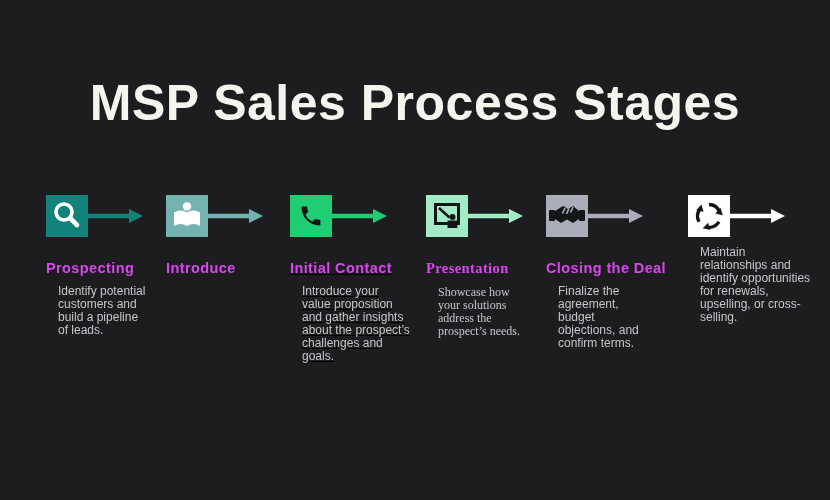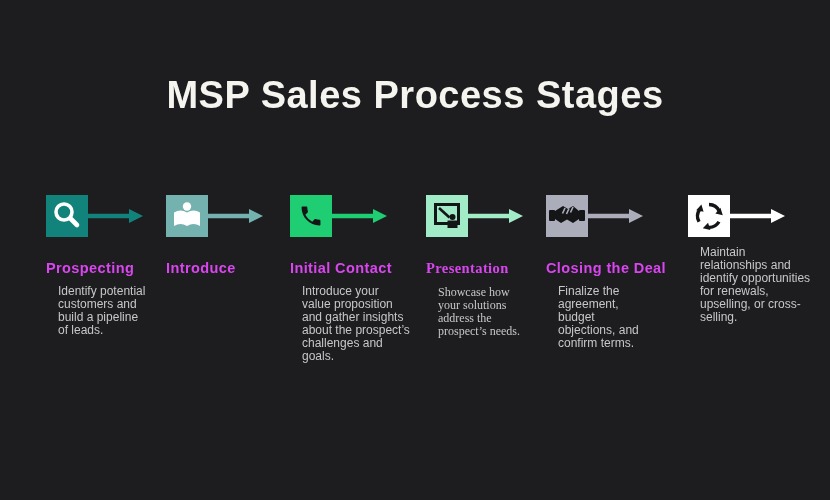--- a/index.html
+++ b/index.html
@@ -3,21 +3,21 @@
 <meta charset="utf-8">
 <style>
   html,body { margin:0; padding:0; background:#1d1d20; }
   .canvas {
     position:relative; width:830px; height:500px;
     background:#1d1d20; overflow:hidden;
     font-family:"Liberation Sans", sans-serif;
   }
   .title {
     position:absolute; top:74px; left:0; width:100%;
-    text-align:center; font-size:38px; font-weight:700;
+    text-align:center; font-size:50px; font-weight:700;
     color:#f6f4ef; letter-spacing:0.5px; margin:0;
   }
   .stage { position:absolute; top:195px; }
   .tile {
     width:42px; height:42px;
     background:var(--accent); color:var(--icon-fg);
   }
   .tile svg { width:42px; height:42px; display:block; }
   .arrow {
     position:absolute; left:41px; top:13px;
@@ -62,21 +62,21 @@
         <path d="M34 17.5 Q27.5 13.5 21 17.5 L21 31 Q27.5 27 34 31 Z" fill="currentColor"></path>
       </svg>
     </div>
     <svg class="arrow" width="56" height="16" viewBox="0 0 56 16">
       <line x1="0" y1="8" x2="43" y2="8" stroke="currentColor" stroke-width="4.4"></line>
       <polygon points="42,1 56,8 42,15" fill="currentColor"></polygon>
     </svg>
     <h3>Introduce</h3>
   </div>
 
-  <div class="stage" style="left: 290px; width: 120px; --accent: #1fcd72; --icon-fg: #141517;">
+  <div class="stage" style="left: 290px; width: 120px; text-decoration: underline; --accent: #1fcd72; --icon-fg: #141517;">
     <div class="tile">
       <svg viewBox="0 0 42 42">
         <g transform="translate(8.4 8.4) scale(1.05)">
           <path fill="currentColor" d="M6.62 10.79c1.44 2.83 3.76 5.14 6.59 6.59l2.2-2.2c.27-.27.67-.36 1.02-.24 1.12.37 2.33.57 3.57.57.55 0 1 .45 1 1V20c0 .55-.45 1-1 1-9.39 0-17-7.61-17-17 0-.55.45-1 1-1h3.5c.55 0 1 .45 1 1 0 1.25.2 2.45.57 3.57.11.35.03.74-.25 1.02l-2.2 2.2z"></path>
         </g>
       </svg>
     </div>
     <svg class="arrow" width="56" height="16" viewBox="0 0 56 16">
       <line x1="0" y1="8" x2="43" y2="8" stroke="currentColor" stroke-width="4.4"></line>
       <polygon points="42,1 56,8 42,15" fill="currentColor"></polygon>

